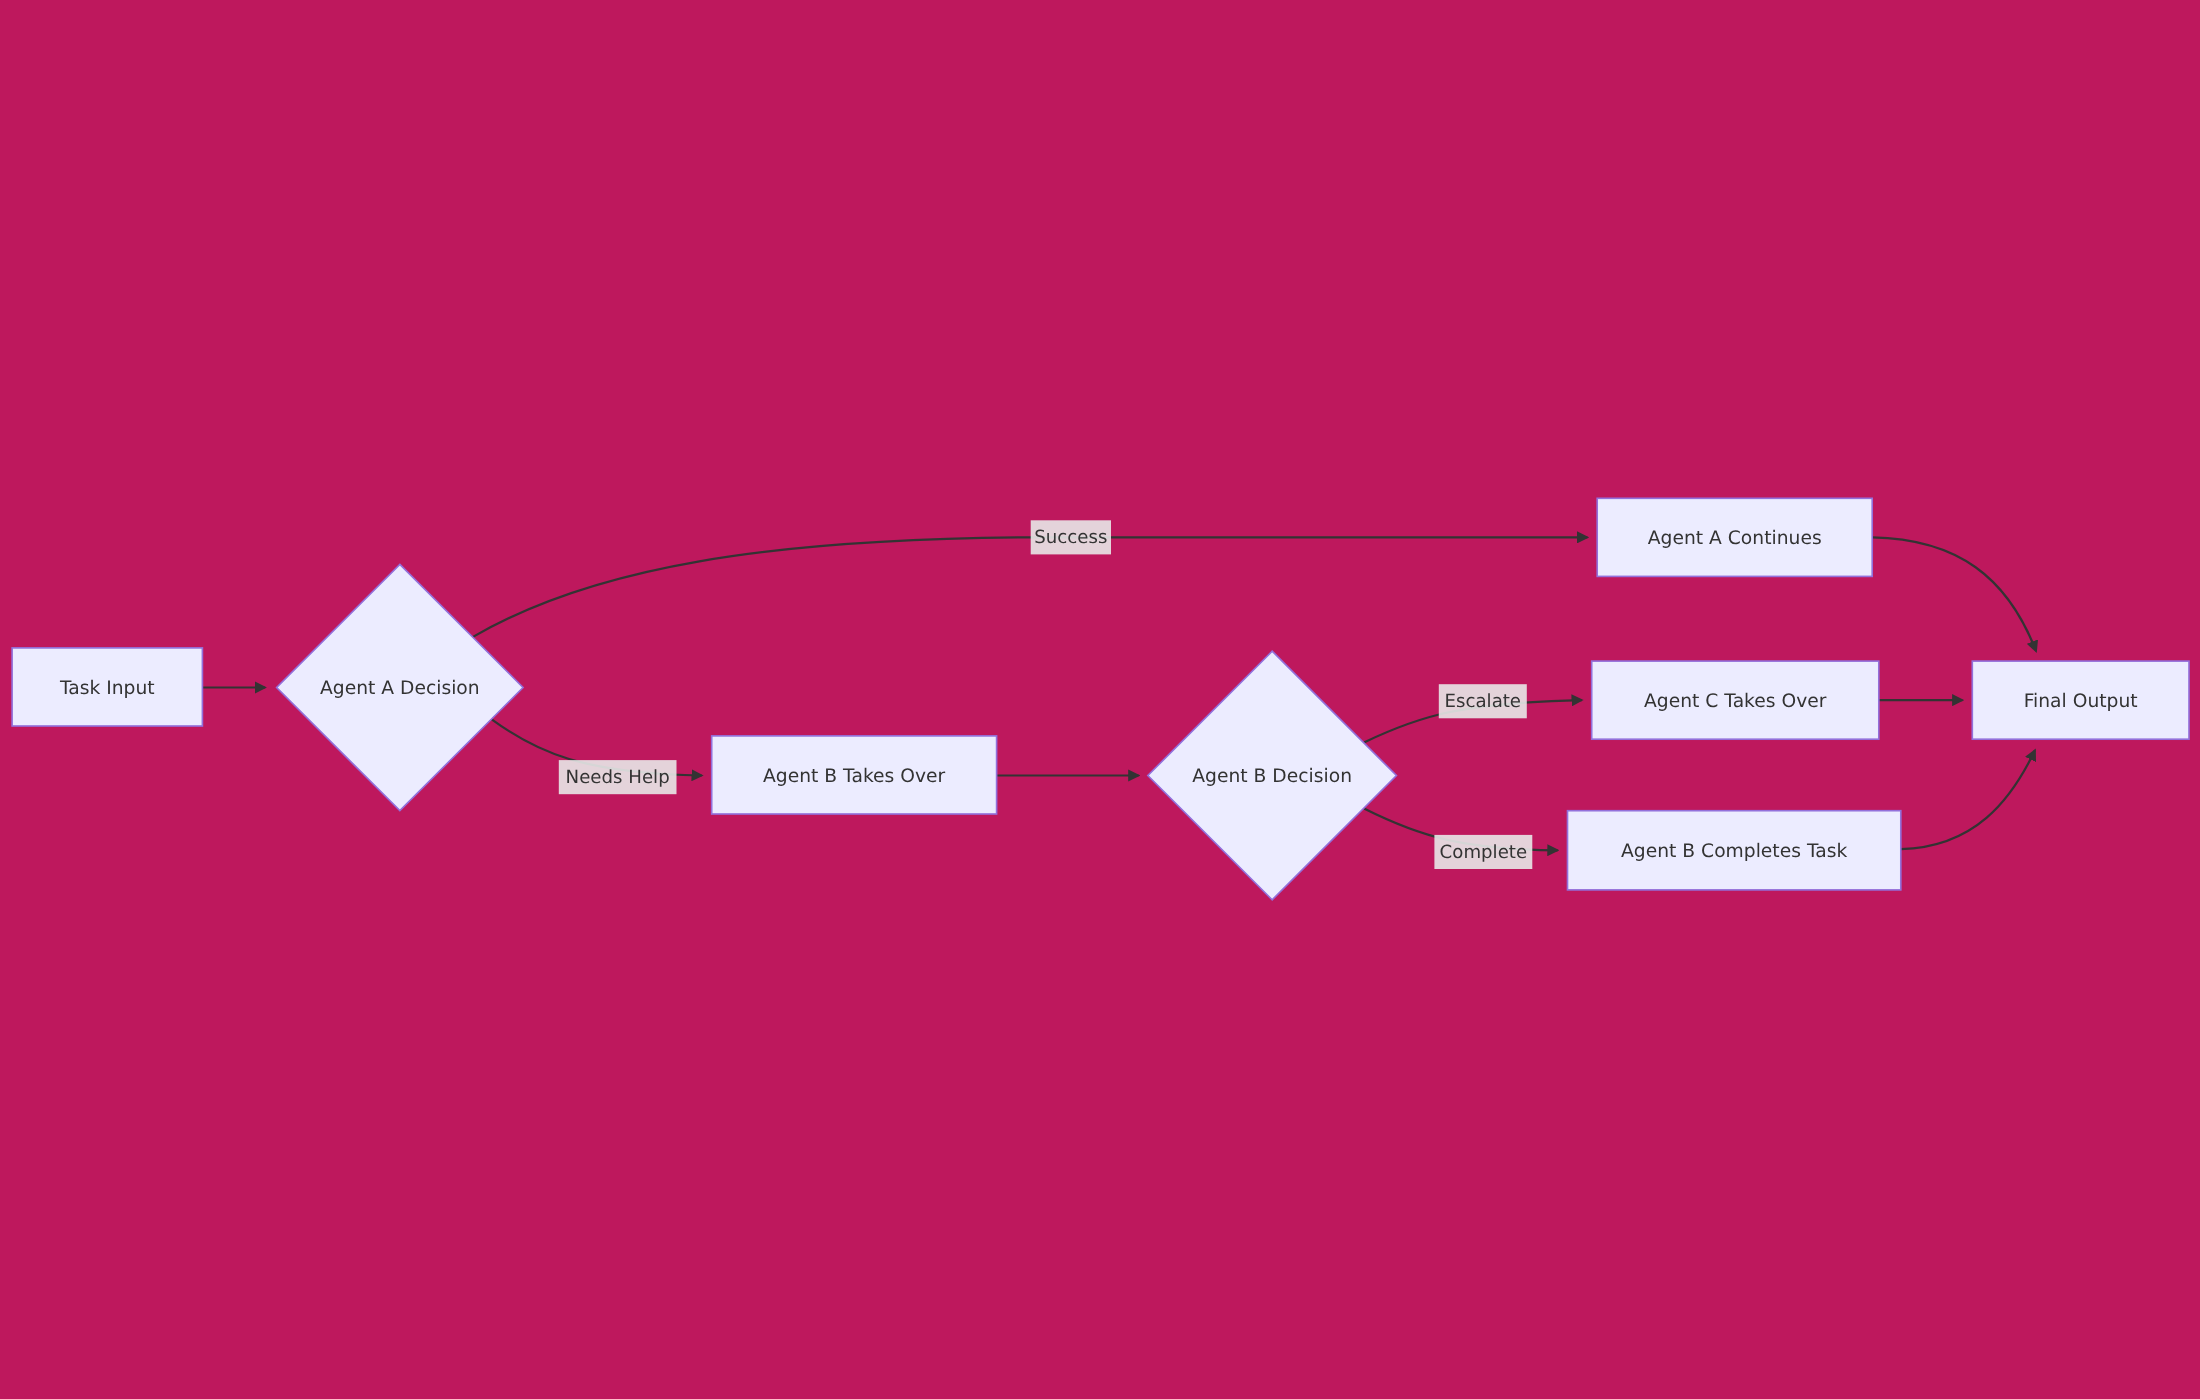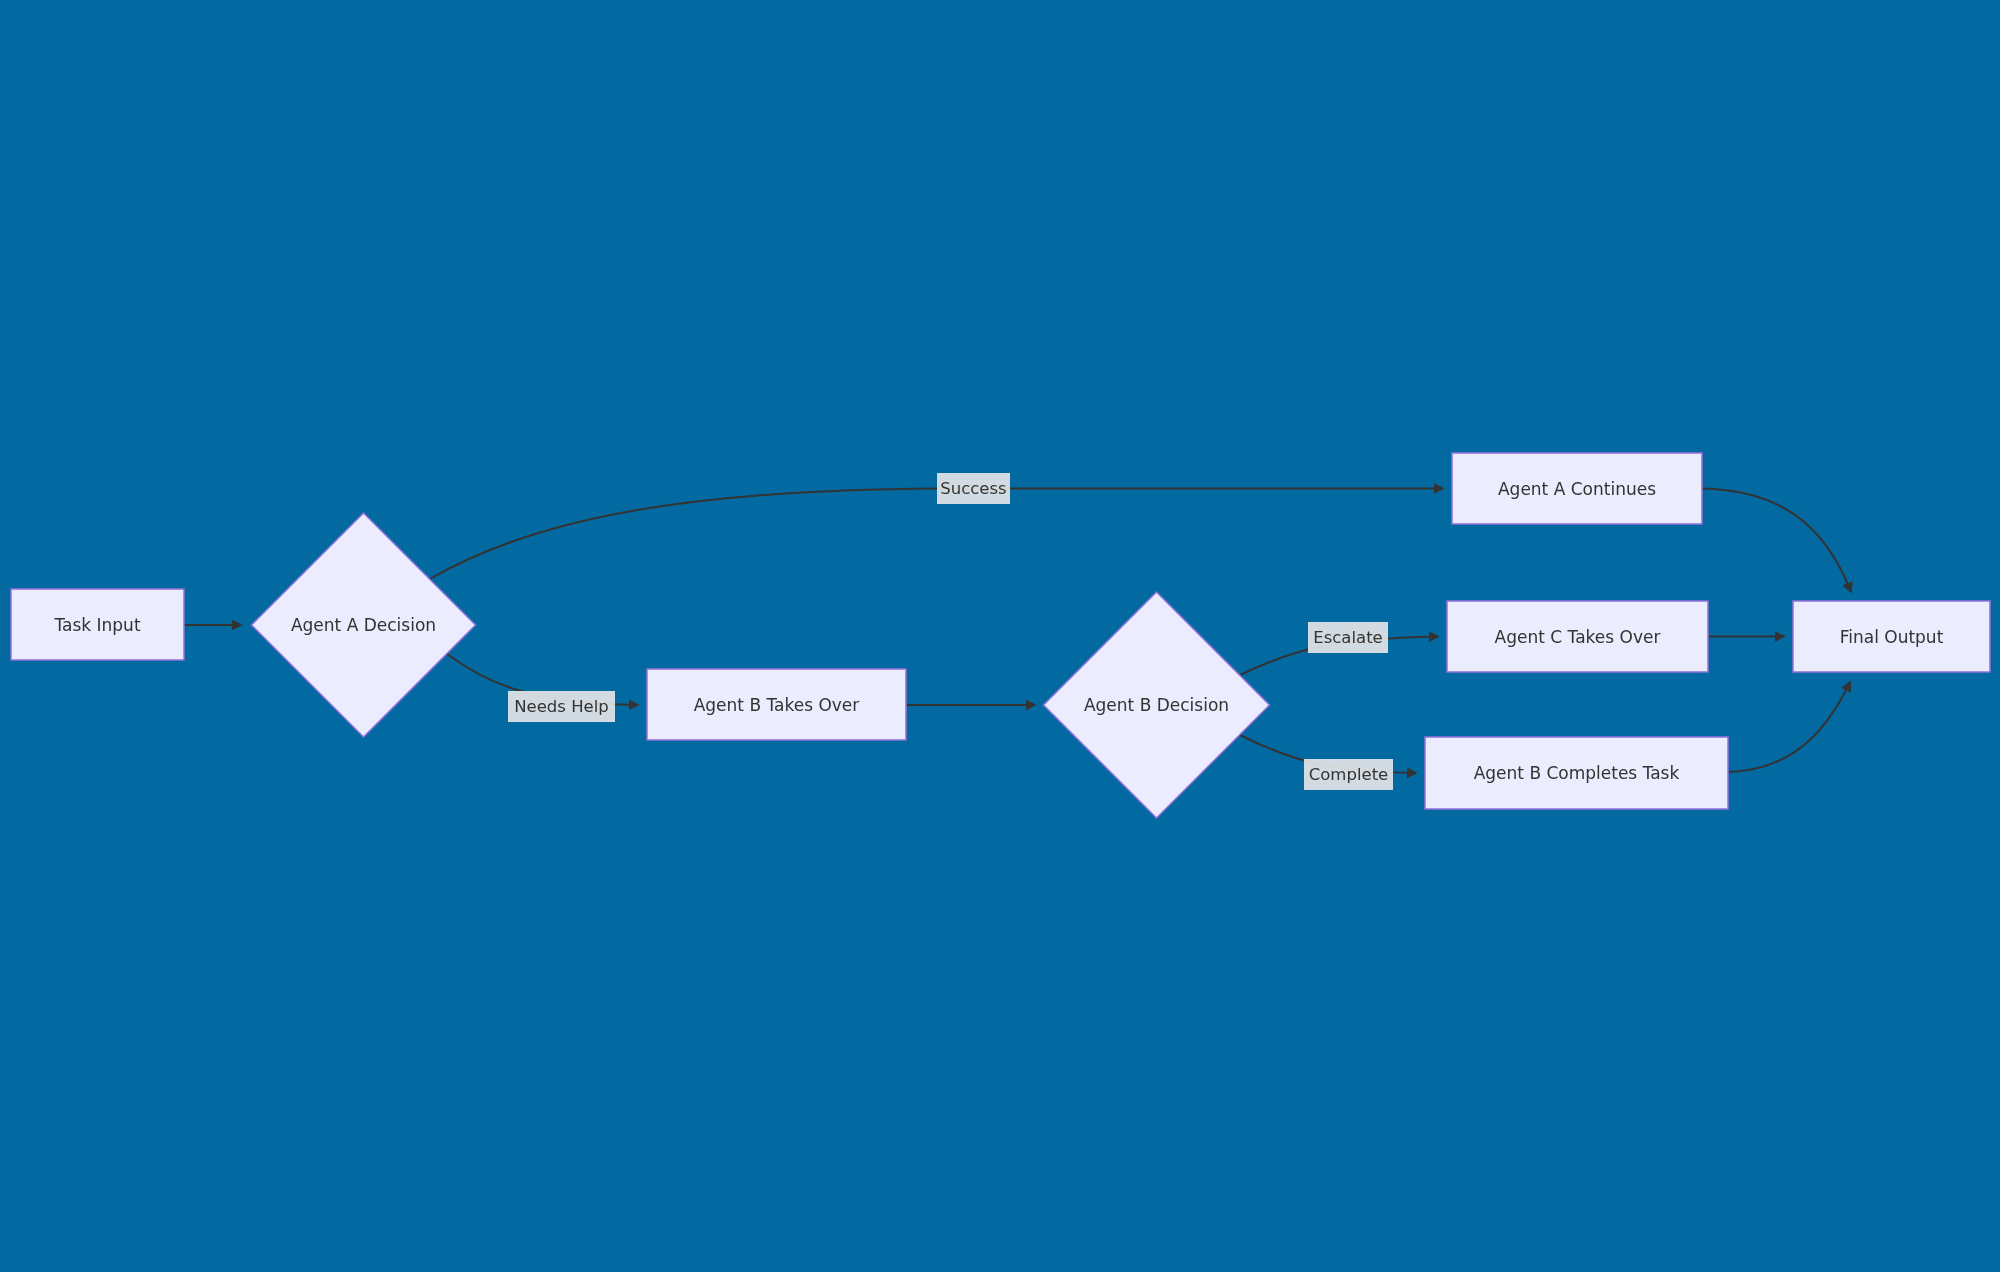--- a/index.html
+++ b/index.html
@@ -8,21 +8,21 @@
     background: #ffffff;
     width: 2000px;
     height: 1272px;
     overflow: hidden;
     font-family: "DejaVu Sans", "Liberation Sans", sans-serif;
   }
   .canvas {
     position: relative;
     width: 2000px;
     height: 1272px;
-    background: #0369a1;
+    background: #be185d;
   }
   svg { display: block; }
   .edge {
     fill: none;
     stroke: #333333;
     stroke-width: 2px;
   }
   .node-rect {
     fill: #ececff;
     stroke: #9370db;

